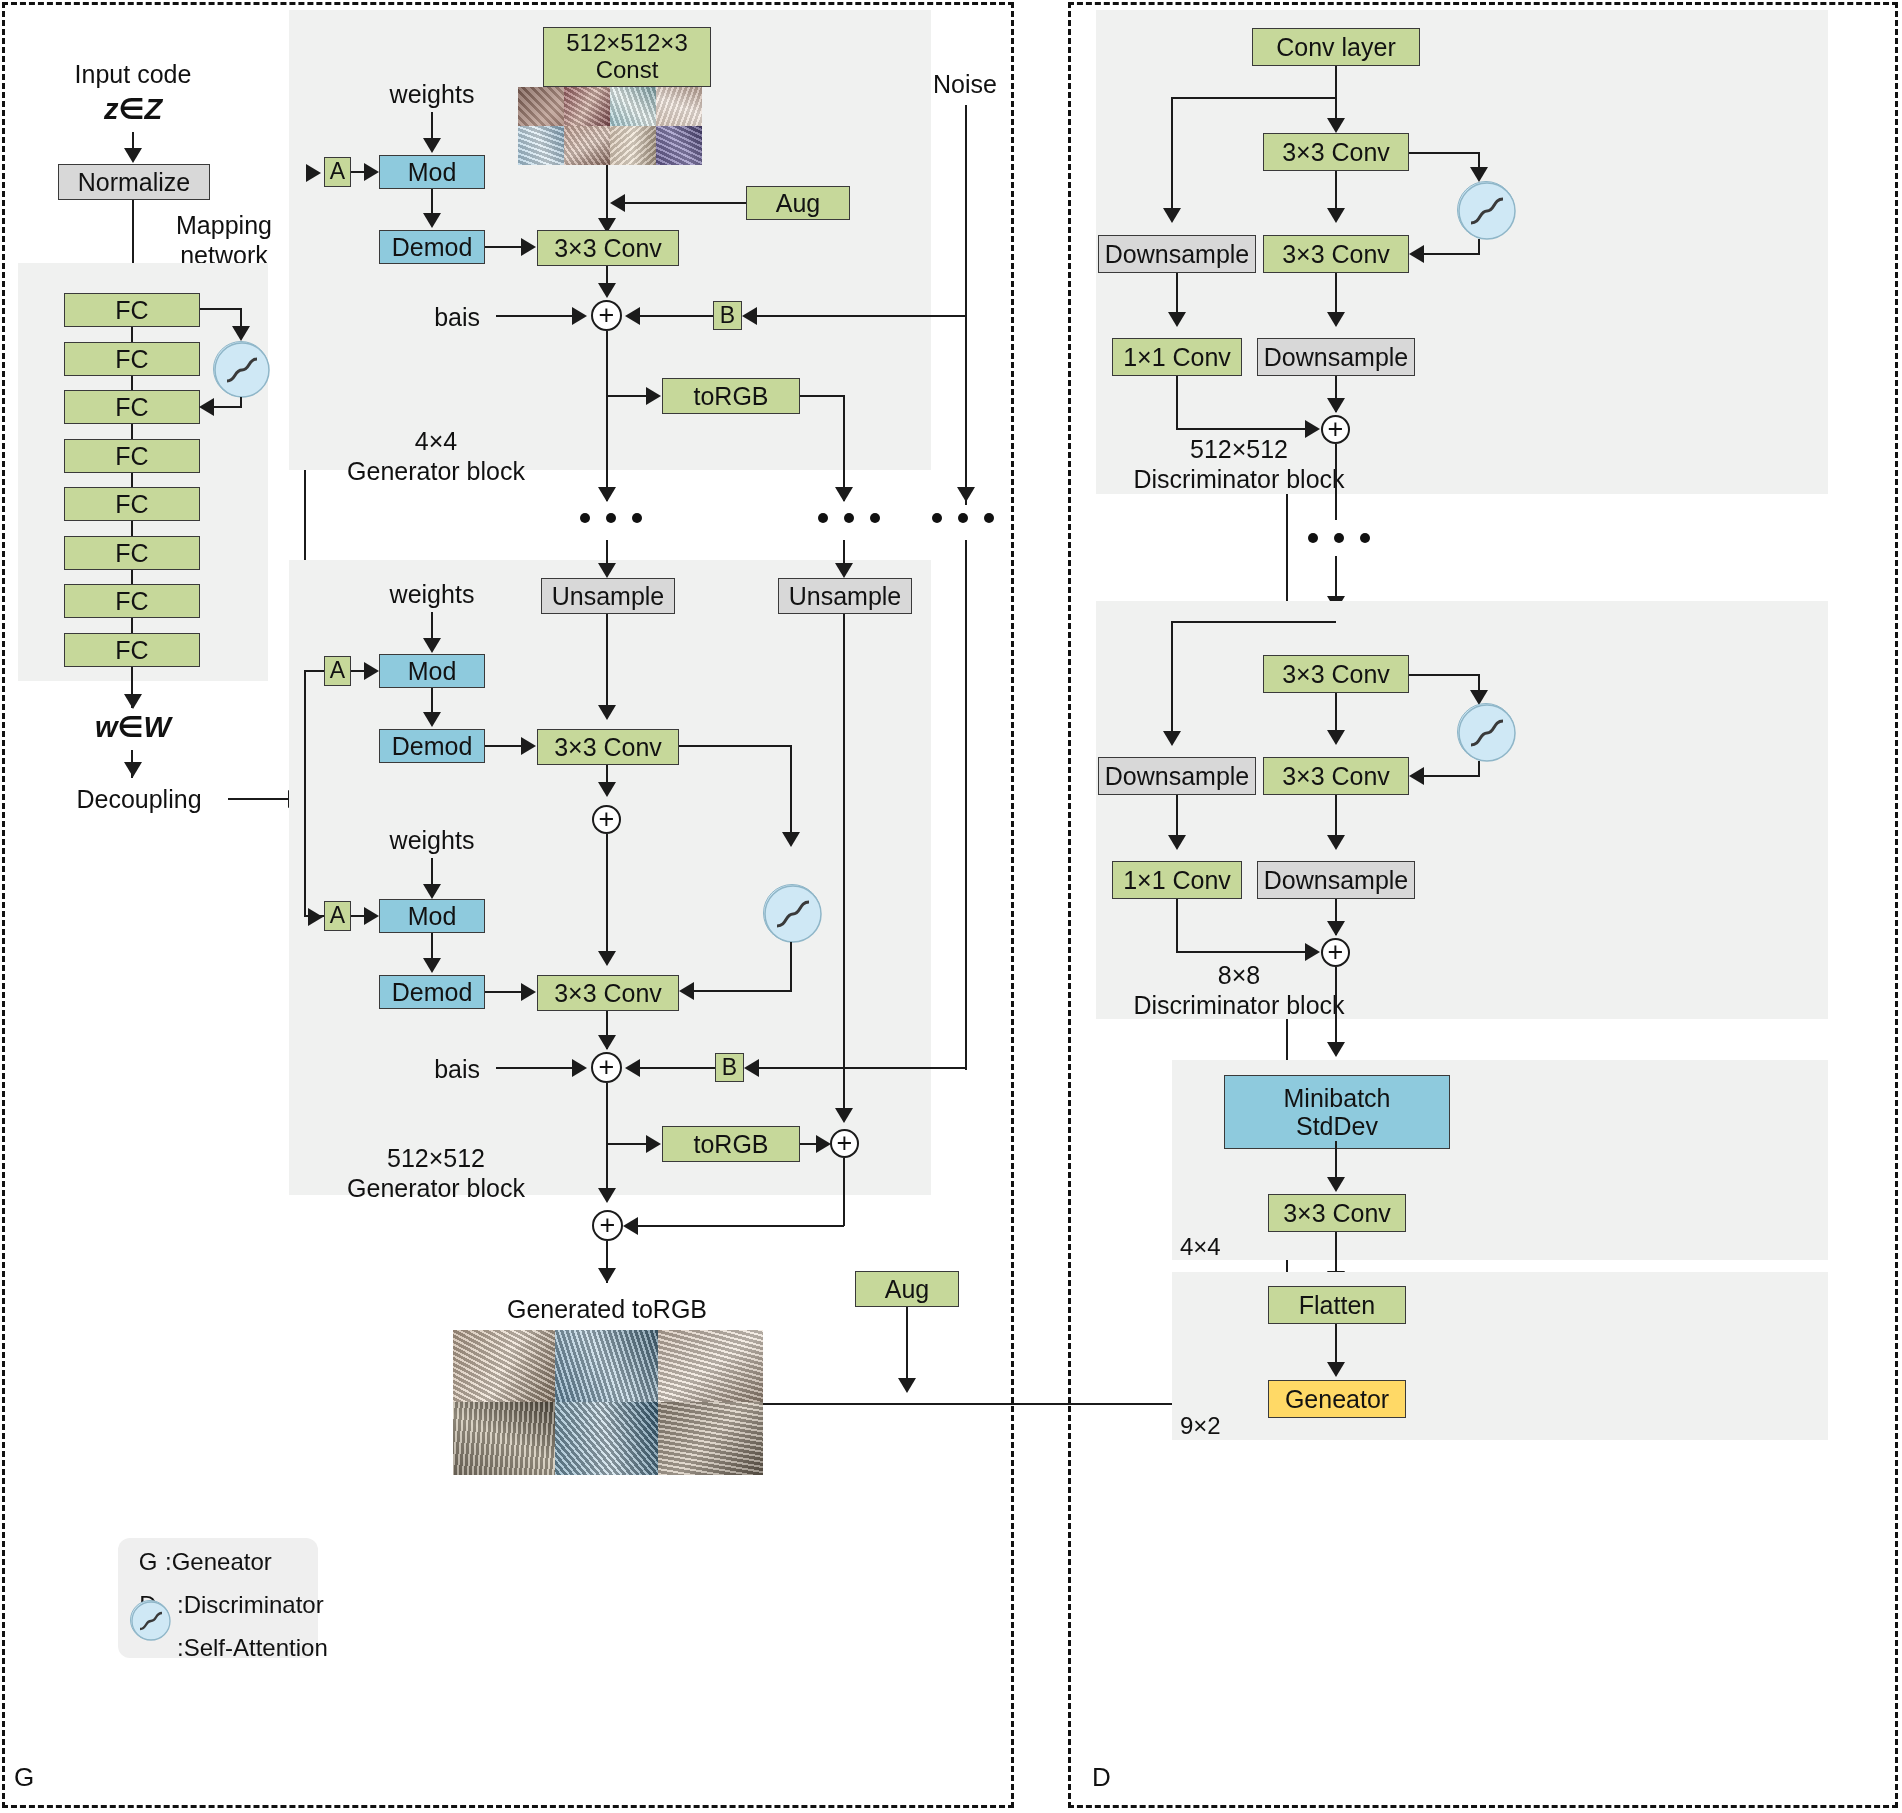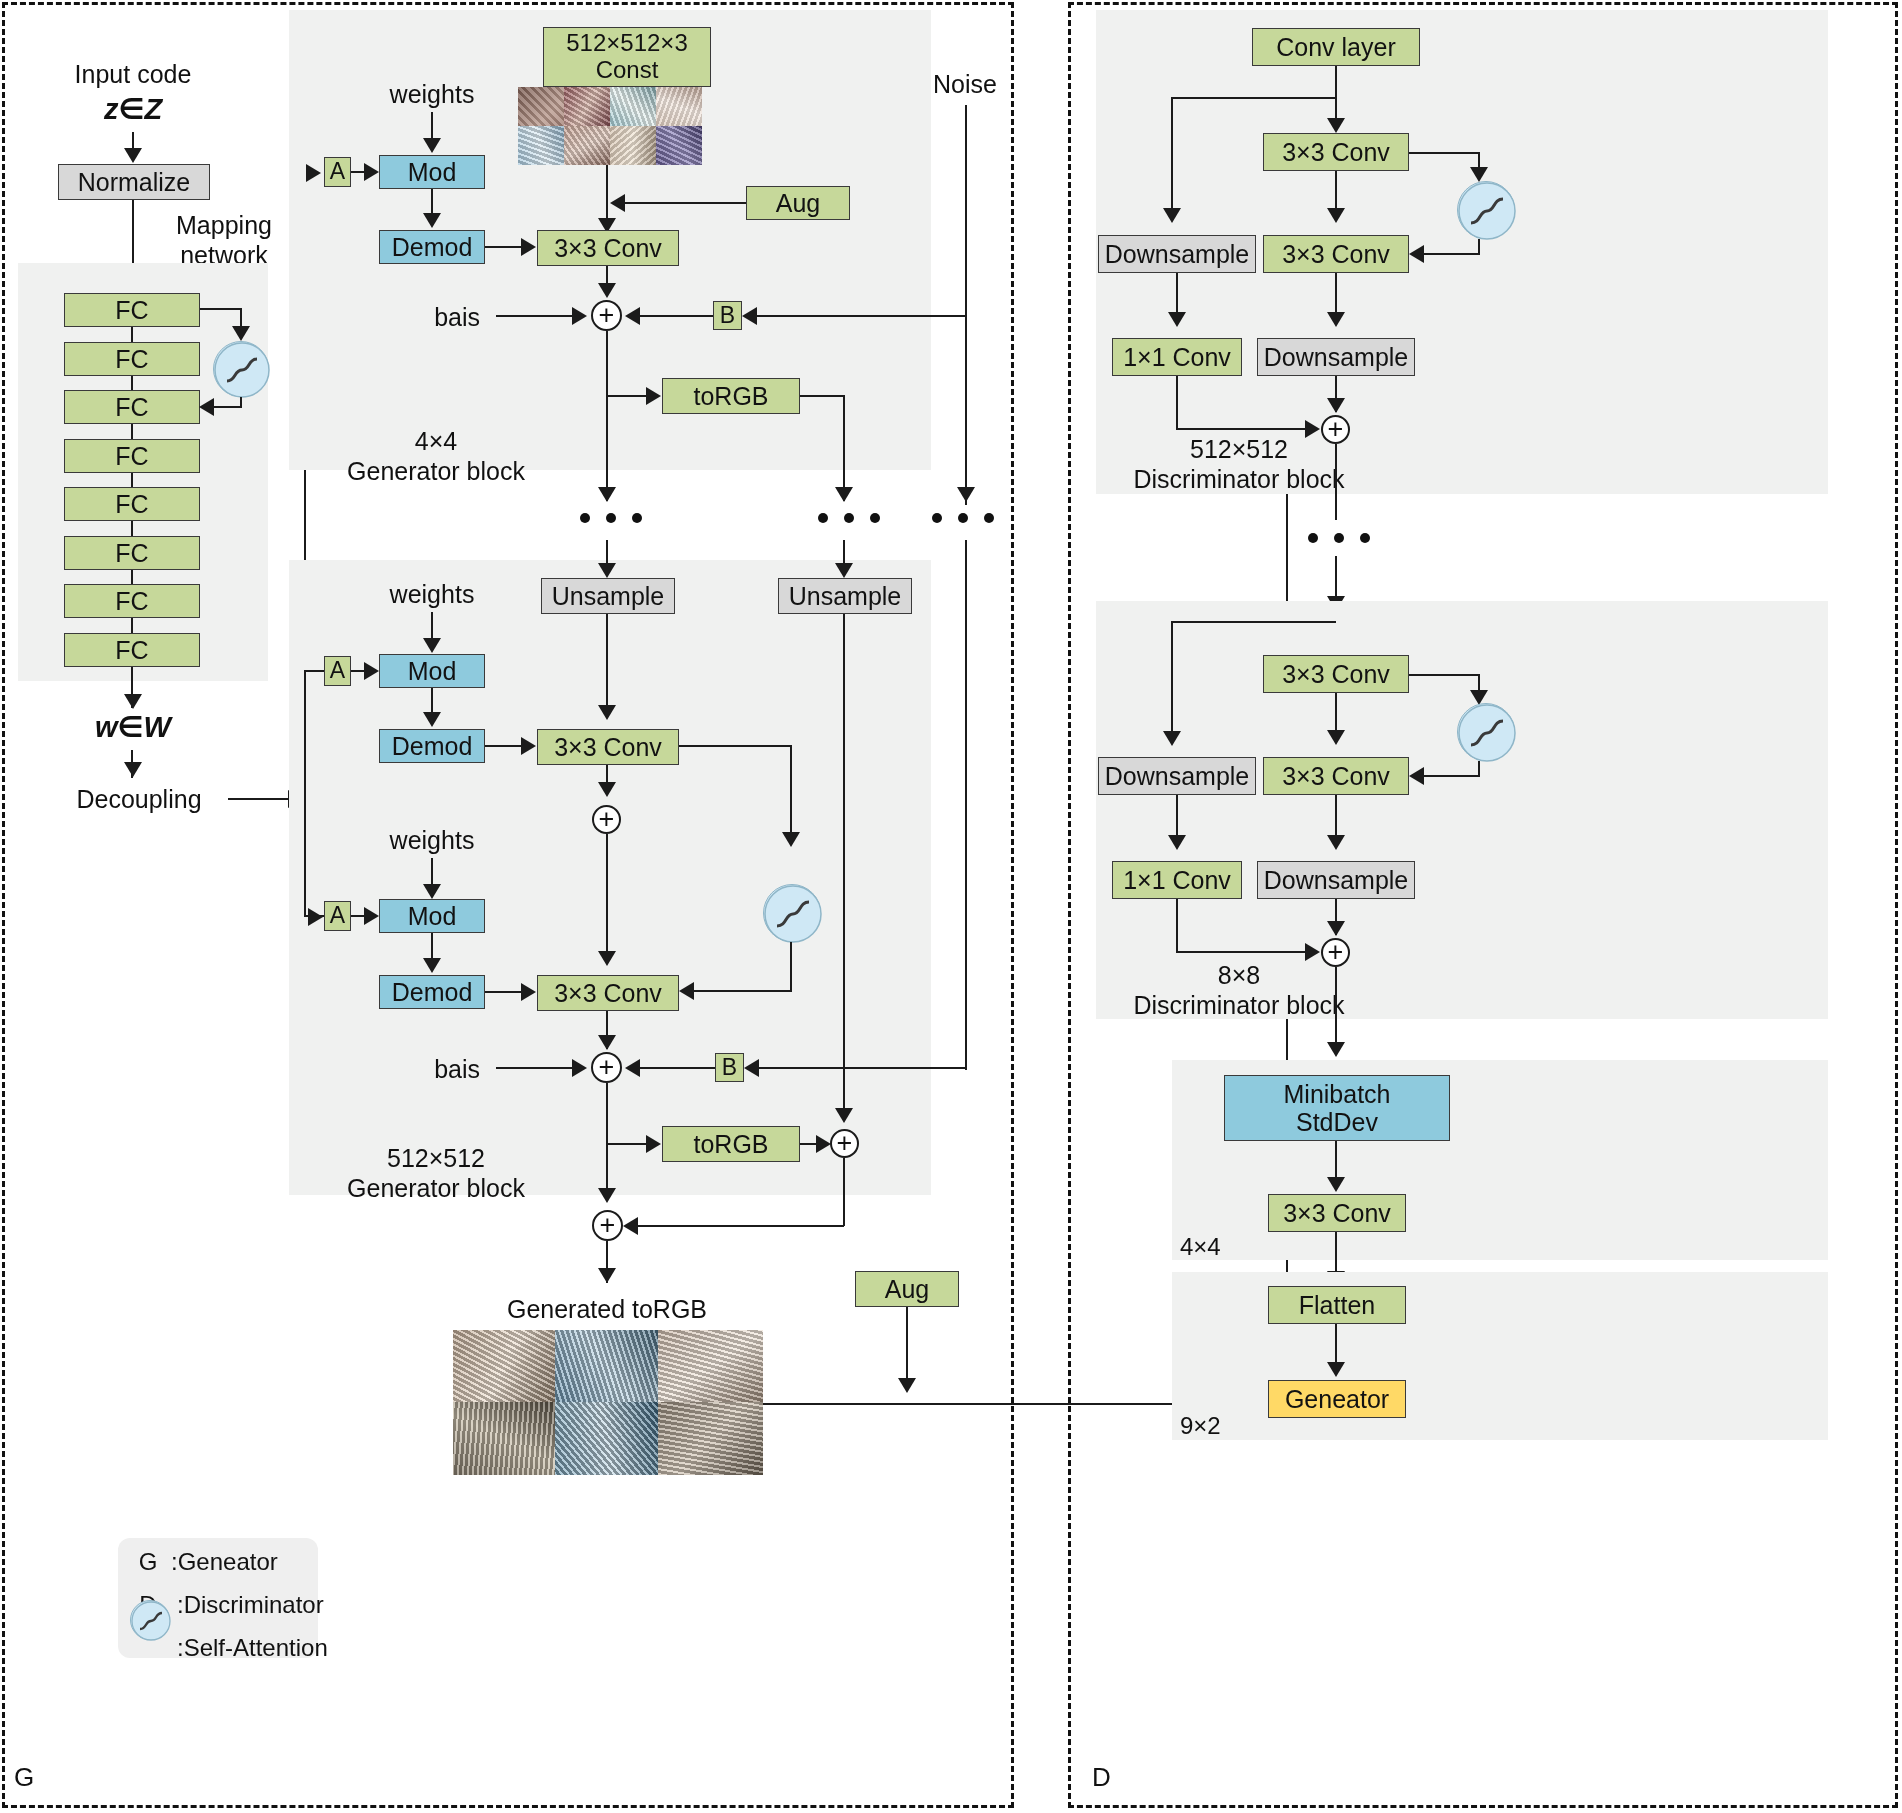--- a/index.html
+++ b/index.html
@@ -353,21 +353,21 @@
   <div class="abs ln vl" style="left:1286px;top:45px;height:1360px;"></div>
   <div class="abs ln hl" style="left:1286px;top:45px;width:189px;"></div>
   <div class="abs arrR" style="left:1473px;top:37px;"></div>
 
   <div class="abs node green" style="left:855px;top:1271px;width:104px;height:36px;">Aug</div>
   <div class="abs ln vl" style="left:906px;top:1307px;height:78px;"></div>
   <div class="abs arrD" style="left:898px;top:1378px;"></div>
 
   <div class="abs legendbox" style="left:118px;top:1538px;width:200px;height:120px;"></div>
   <div class="abs lbl" style="left:132px;top:1548px;width:32px;text-align:center;font-size:24px;">G</div>
-  <div class="abs lbl" style="left:171px;top:1548px;font-size:24px;">:Geneator</div>
+  <div class="abs lbl" style="left:165px;top:1548px;font-size:24px;">:Geneator</div>
   <div class="abs lbl" style="left:132px;top:1591px;width:32px;text-align:center;font-size:24px;">D</div>
   <div class="abs lbl" style="left:177px;top:1591px;font-size:24px;">:Discriminator</div>
   <div class="abs sa" style="left:130px;top:1600px;width:40px;height:40px;">
     <svg width="40" height="40" viewBox="0 0 40 40">
       <circle cx="20" cy="20" r="19" fill="#cfe8f5" stroke="#8fb6c8" stroke-width="1.3"></circle>
       <path d="M9 28 C16 28 14 20 20 20 C26 20 24 12 31 12" fill="none" stroke="#3a3a3a" stroke-width="2.4"></path>
     </svg>
   </div>
   <div class="abs lbl" style="left:177px;top:1634px;font-size:24px;">:Self-Attention</div>
 
@@ -470,21 +470,21 @@
 
   <div class="abs lbl" style="left:1098px;top:961px;width:282px;white-space:pre-line;text-align:center;">8×8
 Discriminator block</div>
 
   <div class="abs ln vl" style="left:1335px;top:967px;height:88px;"></div>
   <div class="abs arrD" style="left:1327px;top:1042px;"></div>
 
   <div class="abs grouppanel" style="left:1172px;top:1245px;width:656px;height:0px;"></div>
   <div class="abs grouppanel" style="left:1172px;top:1060px;width:656px;height:200px;"></div>
 
-  <div class="abs node blue" style="left:1224px;top:1075px;width:226px;height:66px;white-space:pre-line;">Minibatch
+  <div class="abs node blue" style="left:1224px;top:1075px;width:226px;height:74px;white-space:pre-line;">Minibatch
 StdDev</div>
   <div class="abs ln vl" style="left:1335px;top:1141px;height:45px;"></div>
   <div class="abs arrD" style="left:1327px;top:1177px;"></div>
   <div class="abs node green" style="left:1268px;top:1194px;width:138px;height:38px;">3×3  Conv</div>
   <div class="abs lbl" style="left:1180px;top:1233px;font-size:24px;">4×4</div>
 
   <div class="abs ln vl" style="left:1335px;top:1232px;height:52px;"></div>
   <div class="abs arrD" style="left:1327px;top:1271px;"></div>
 
   <div class="abs grouppanel" style="left:1172px;top:1272px;width:656px;height:168px;"></div>

